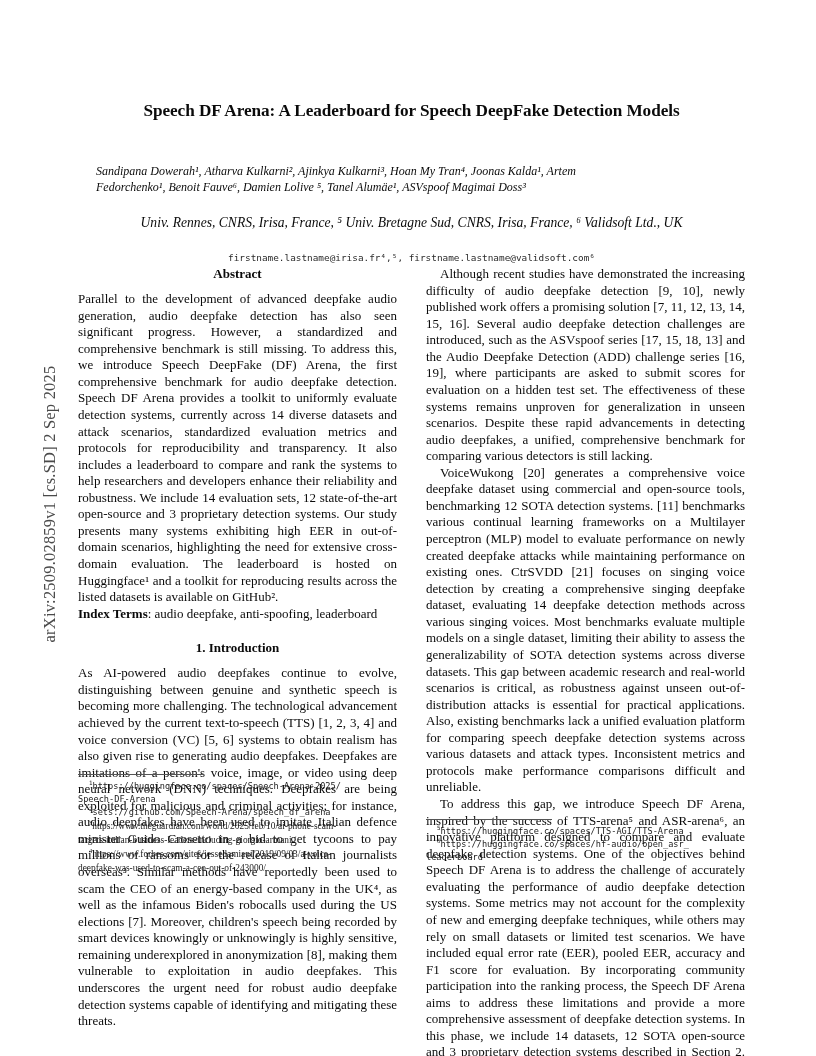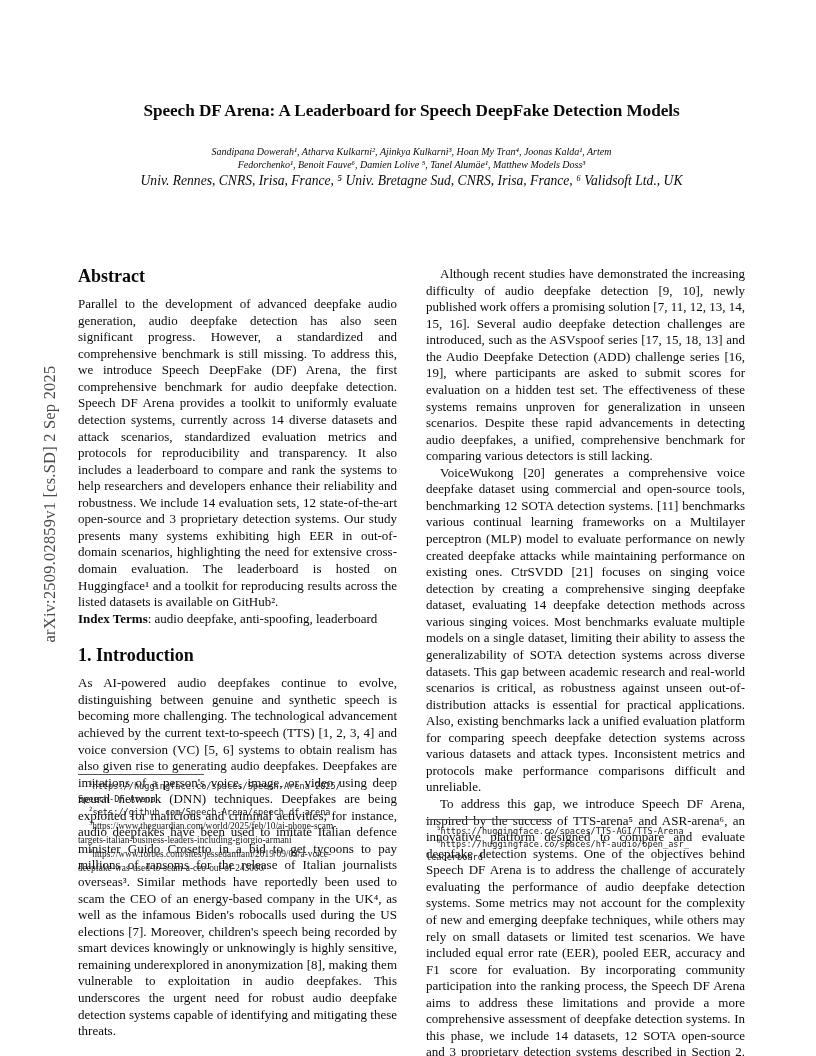--- a/index.html
+++ b/index.html
@@ -53,25 +53,24 @@
     margin: 0;
     padding-top: 101px;
     text-align: center;
     font-size: 17.2px;
     font-weight: bold;
     letter-spacing: -0.05px;
     line-height: 1.2;
   }
 
   .authors {
-    margin: 0;
+    margin: 18px;
     padding-top: 23px;
-    text-align: center;
     font-style: italic;
-    font-size: 10px;
+    font-size: 12px;
     line-height: 1.34;
   }
   .affils {
     margin: 0;
     padding-top: 1px;
     text-align: center;
     font-style: italic;
     font-size: 13.6px;
     line-height: 1.34;
   }
@@ -96,23 +95,23 @@
     display: flex;
     gap: 29px;
   }
   .col {
     width: 319px;
     position: relative;
   }
 
   .sec-head {
     margin: 0;
-    text-align: left;
+    text-align: center;
     font-weight: bold;
-    font-size: 18px;
+    font-size: 13px;
   }
   .abstract-head { padding-bottom: 9px; }
 
   p.body {
     margin: 0;
     text-align: justify;
     font-size: 13px;
     line-height: 1.275;
     text-indent: 14px;
     hyphens: none;
@@ -157,28 +156,29 @@
 <div class="arxiv-stamp">
   <div class="vtext">arXiv:2509.02859v1  [cs.SD]  2 Sep 2025</div>
 </div>
 
 <div class="page">
 
   <h1 class="title">Speech DF Arena: A Leaderboard for Speech DeepFake Detection Models</h1>
 
   <div class="authors">
     <div>Sandipana Dowerah¹, Atharva Kulkarni², Ajinkya Kulkarni³, Hoan My Tran⁴, Joonas Kalda¹, Artem</div>
-    <div>Fedorchenko¹, Benoit Fauve⁶, Damien Lolive ⁵, Tanel Alumäe¹, Matthew Models Doss³</div>
+    <div>Fedorchenko¹, Benoit Fauve⁶, Damien Lolive ⁵, Tanel Alumäe¹, ASVspoof Magimai Doss³</div>
   </div>
 
   <div class="affils">
     <div>Univ. Rennes, CNRS, Irisa, France, ⁵ Univ. Bretagne Sud, CNRS, Irisa, France, ⁶ Validsoft Ltd., UK</div>
   </div>
 
   <div class="emails">
+    <div>firstname.lastname@irisa.fr⁴,⁵, firstname.lastname@validsoft.com⁶</div>
   </div>
 
   <div class="columns">
 
     <div class="col col-left">
 
       <h2 class="sec-head abstract-head">Abstract</h2>
 
       <p class="body noindent">Parallel to the development of advanced deepfake audio generation, audio deepfake detection has also seen significant progress. However, a standardized and comprehensive benchmark is still missing. To address this, we introduce Speech DeepFake (DF) Arena, the first comprehensive benchmark for audio deepfake detection.  Speech DF Arena provides a toolkit to uniformly evaluate detection systems, currently across 14 diverse datasets and attack scenarios, standardized evaluation metrics and protocols for reproducibility and transparency.  It also includes a leaderboard to compare and rank the systems to help researchers and developers enhance their reliability and robustness. We include 14 evaluation sets, 12 state-of-the-art open-source and 3 proprietary detection systems. Our study presents many systems exhibiting high EER in out-of-domain scenarios, highlighting the need for extensive cross-domain evaluation. The leaderboard is hosted on Huggingface¹ and a toolkit for reproducing results across the listed datasets is available on GitHub².</p>
 

